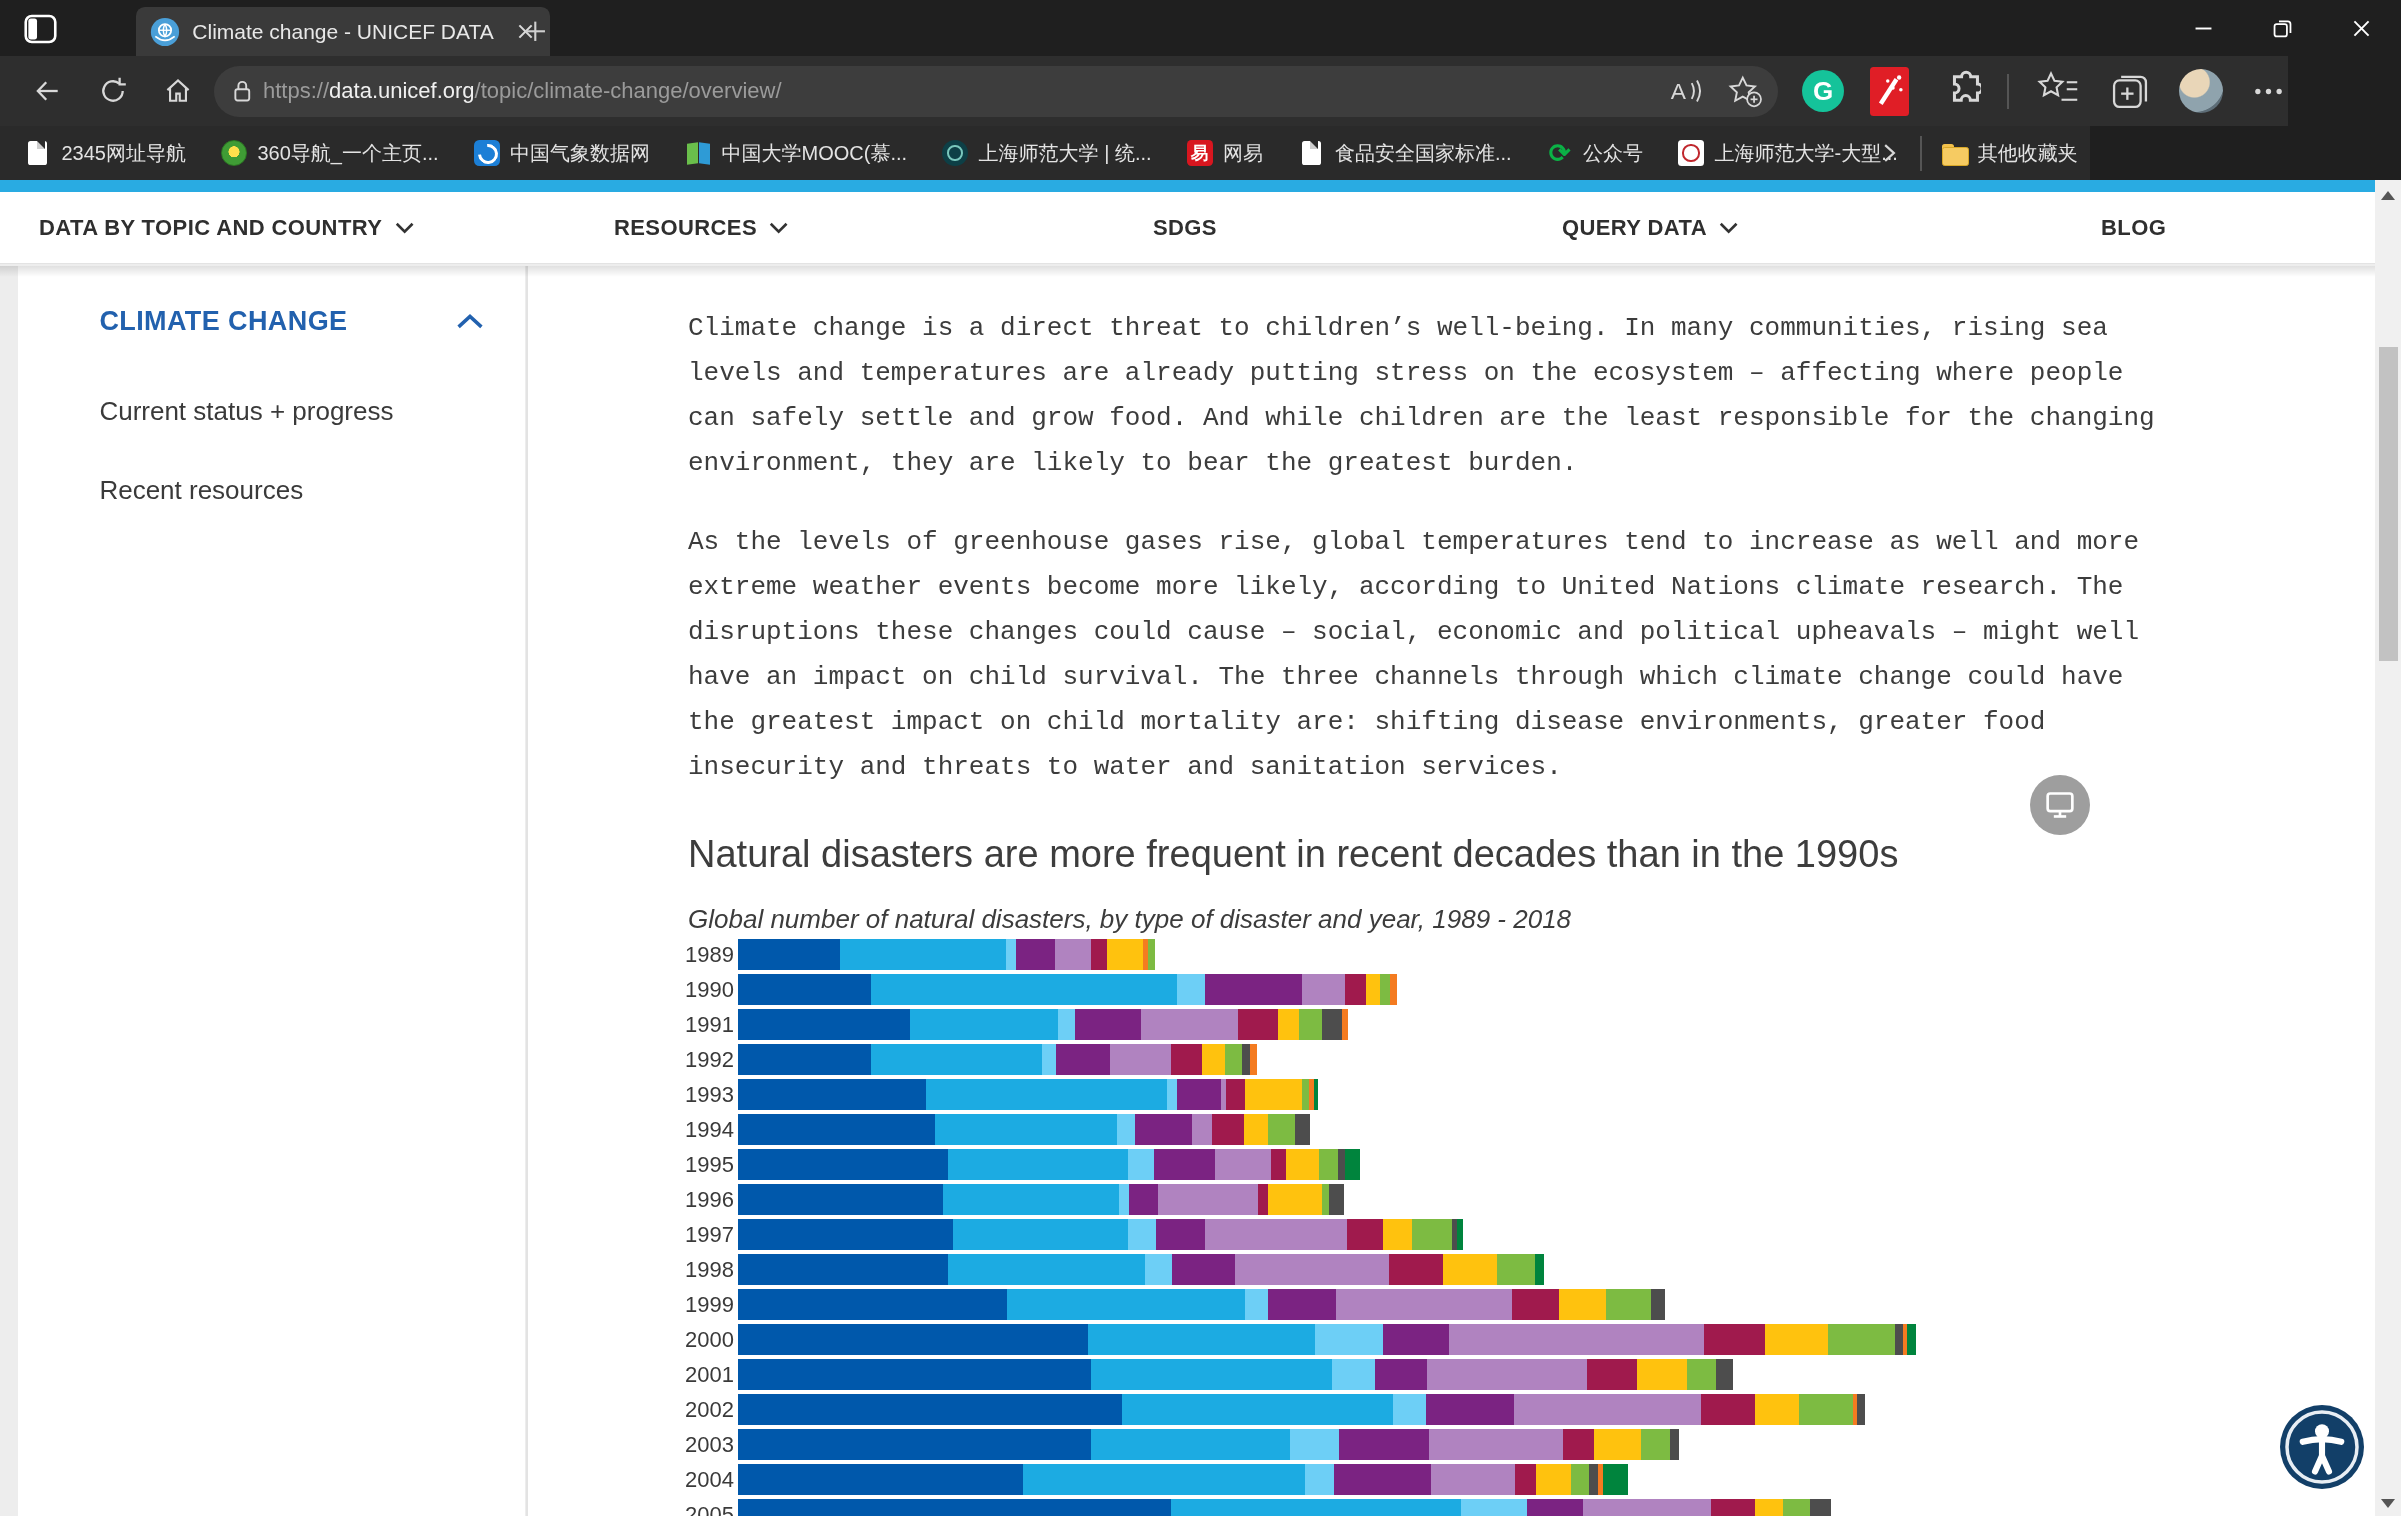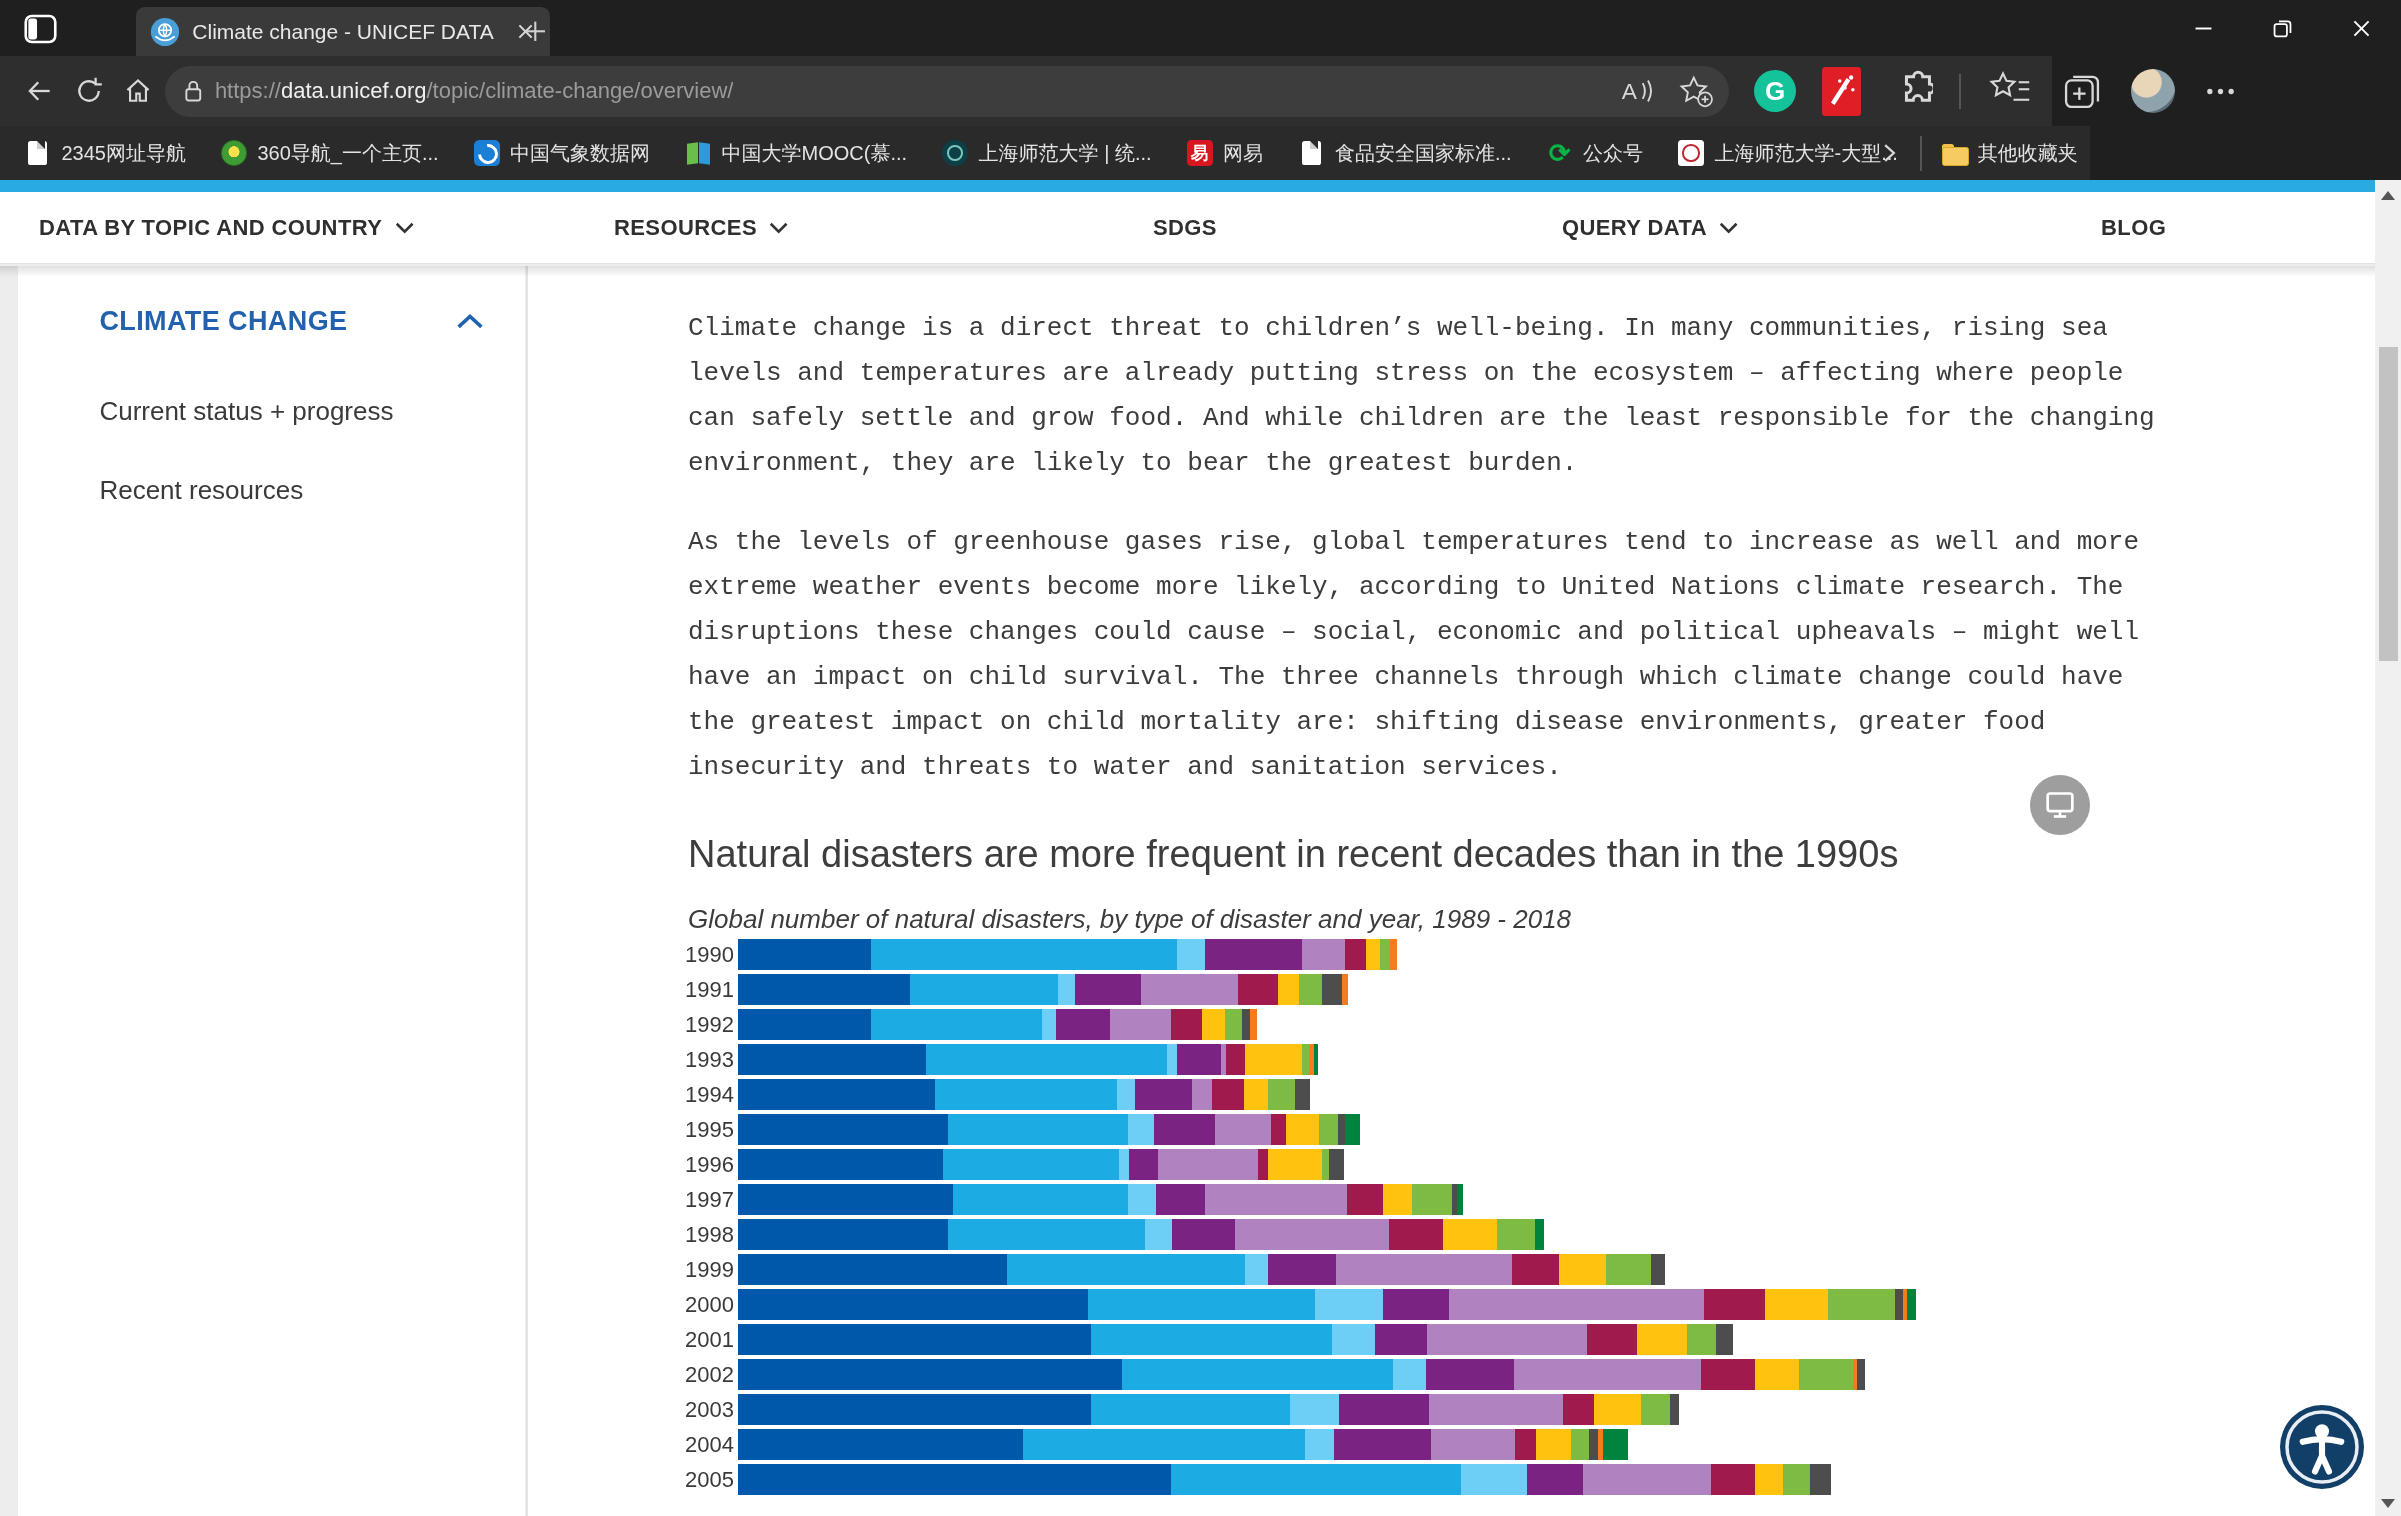--- a/index.html
+++ b/index.html
@@ -11,21 +11,21 @@
   .tab-actions-btn { position:absolute; left:19.3px; top:10.5px; width:42px; height:37px; border-radius:7px;
                      display:flex; align-items:center; justify-content:center; }
   .tab { position:absolute; left:88px; top:7px; width:414px; height:49px; background:#3a3a3a;
          border-radius:8.8px 8.8px 0 0; display:flex; align-items:center; padding:0 14px; gap:12.3px;margin-left:48px; }
   .tab-title { color:#e8e8e8; font-size:21px; white-space:nowrap; overflow:hidden; flex:1; }
   .newtab-btn { position:absolute; left:518px; top:14px; width:35px; height:35px; display:flex;
                 align-items:center; justify-content:center; }
   .win-controls { position:absolute; right:0; top:0; height:56px; display:flex; }
   .win-btn { width:79px; height:56px; display:flex; align-items:center; justify-content:center; }
 
-  .toolbar { position:absolute; left:0; top:56px; width:2052px; height:70px; background:#2e2e2e;
+  .toolbar { position:absolute; left:0; top:56px; width:2288px; height:70px; background:#2e2e2e;
              display:flex; align-items:center; }
   .nav-ic { width:49px; height:49px; display:flex; align-items:center; justify-content:center; border-radius:7px; }
   .addr-pill { height:51px; background:#3d3d3d; border-radius:25.5px; flex:0 0 auto; width:1564px;
                margin-left:12.3px; display:flex; align-items:center; padding:0 16px; }
   .url { font-size:22px; margin-left:8.8px; white-space:nowrap; overflow:hidden; }
   .url .dim { color:#9b9b9b; } .url .strong { color:#f0f0f0; }
   .pill-right { margin-left:auto; display:flex; align-items:center; gap:23px; }
   .ext-area { display:flex; align-items:center; gap:26px; margin-left:24.6px; }
   .vdivider { width:1.8px; height:35px; background:#555; }
 
@@ -337,20 +337,34 @@
       <div class="chart-btn">
         <svg width="32" height="30" viewBox="0 0 36 34">
           <rect x="4" y="4" width="28" height="20" rx="3" fill="none" stroke="#fff" stroke-width="3"></rect>
           <line x1="18" y1="24" x2="18" y2="30" stroke="#fff" stroke-width="3"></line>
           <line x1="11" y1="30" x2="25" y2="30" stroke="#fff" stroke-width="3"></line>
         </svg>
       </div>
 
       <div class="chart" id="chart">
           <div class="chart-row">
+            <div class="chart-year">1989</div>
+            <div class="chart-bar">
+              <div class="seg" style="width: 102px; background: rgb(0, 88, 171);"></div>
+              <div class="seg" style="width: 166px; background: rgb(28, 171, 226);"></div>
+              <div class="seg" style="width: 9.7px; background: rgb(109, 207, 246);"></div>
+              <div class="seg" style="width: 39px; background: rgb(123, 35, 130);"></div>
+              <div class="seg" style="width: 36px; background: rgb(176, 131, 192);"></div>
+              <div class="seg" style="width: 16px; background: rgb(160, 26, 77);"></div>
+              <div class="seg" style="width: 36px; background: rgb(255, 194, 14);"></div>
+              <div class="seg" style="width: 5.3px; background: rgb(244, 123, 32);"></div>
+              <div class="seg" style="width: 7px; background: rgb(125, 187, 66);"></div>
+            </div>
+          </div>
+          <div class="chart-row">
             <div class="chart-year">1990</div>
             <div class="chart-bar">
               <div class="seg" style="width: 133px; background: rgb(0, 88, 171);"></div>
               <div class="seg" style="width: 306px; background: rgb(28, 171, 226);"></div>
               <div class="seg" style="width: 28px; background: rgb(109, 207, 246);"></div>
               <div class="seg" style="width: 97px; background: rgb(123, 35, 130);"></div>
               <div class="seg" style="width: 43px; background: rgb(176, 131, 192);"></div>
               <div class="seg" style="width: 21px; background: rgb(160, 26, 77);"></div>
               <div class="seg" style="width: 14px; background: rgb(255, 194, 14);"></div>
               <div class="seg" style="width: 9.7px; background: rgb(125, 187, 66);"></div>

